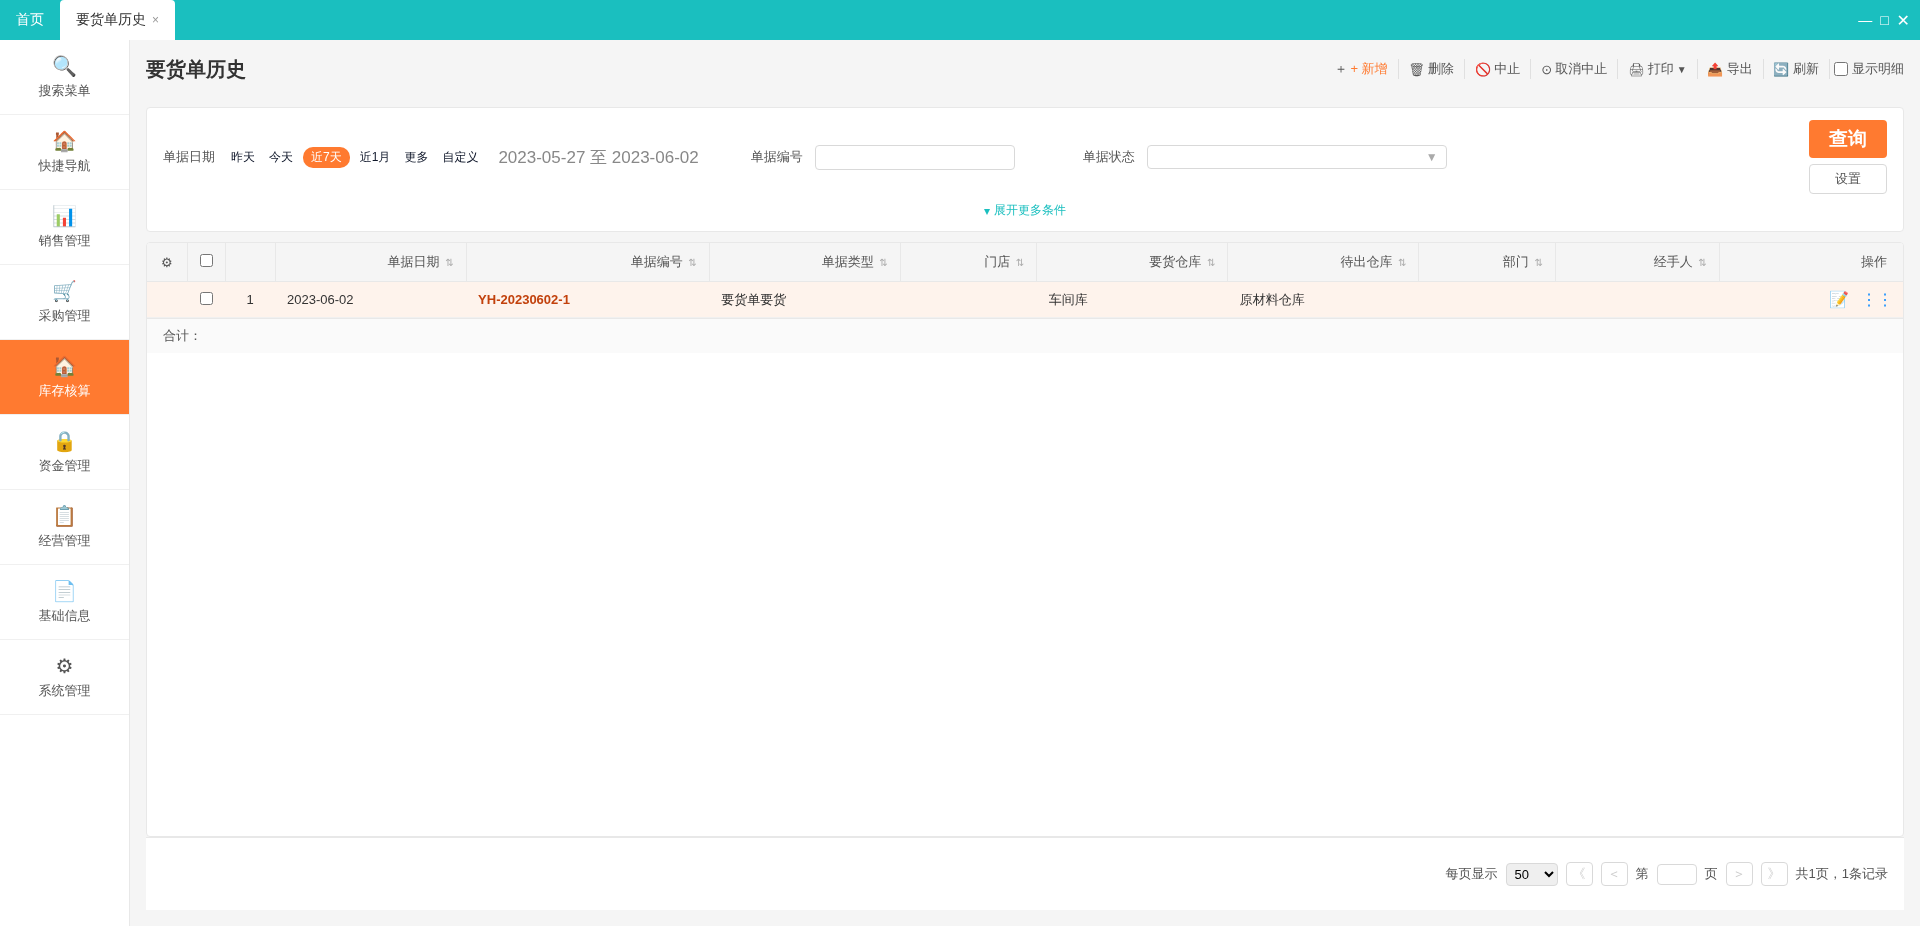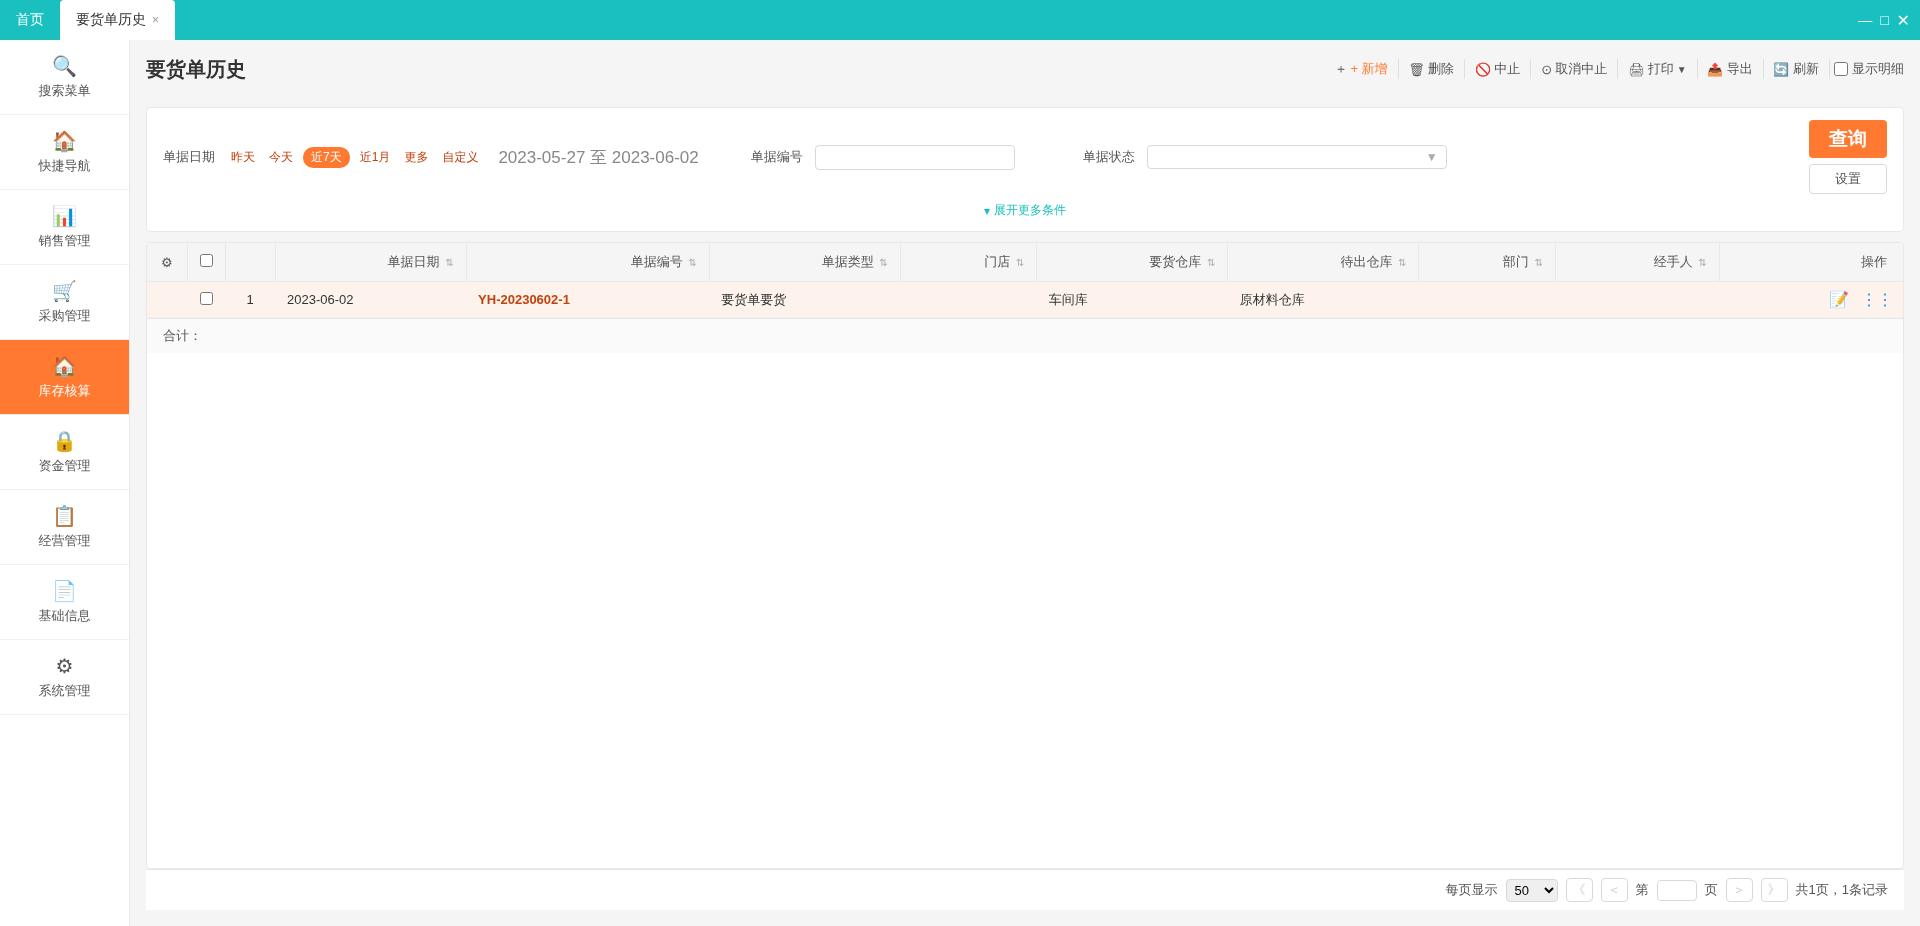--- a/index.html
+++ b/index.html
@@ -141,21 +141,21 @@
       color: #555;
       white-space: nowrap;
     }
     .date-filter-btns {
       display: flex;
       align-items: center;
       gap: 6px;
     }
     .date-btn {
       font-size: 12px;
-      color: #c2410c;
+      color: #0f172a;
       cursor: pointer;
       padding: 2px 4px;
     }
     .date-btn.active {
       background: #ff7a30;
       color: #fff;
       border-radius: 10px;
       padding: 2px 8px;
     }
     .date-range {
@@ -271,21 +271,21 @@
       font-size: 13px;
       color: #555;
       display: flex;
       align-items: flex-end;
     }
 
     
     .pagination-bar {
       background: #fff;
       border-top: 1px solid #e8e8e8;
-      padding: 8px 16px;
+      padding: 24px 16px;
       display: flex;
       align-items: center;
       justify-content: flex-end;
       gap: 8px;
       font-size: 13px;
       color: #555;
     }
     .pagination-bar select {
       border: 1px solid #d9d9d9;
       border-radius: 4px;

